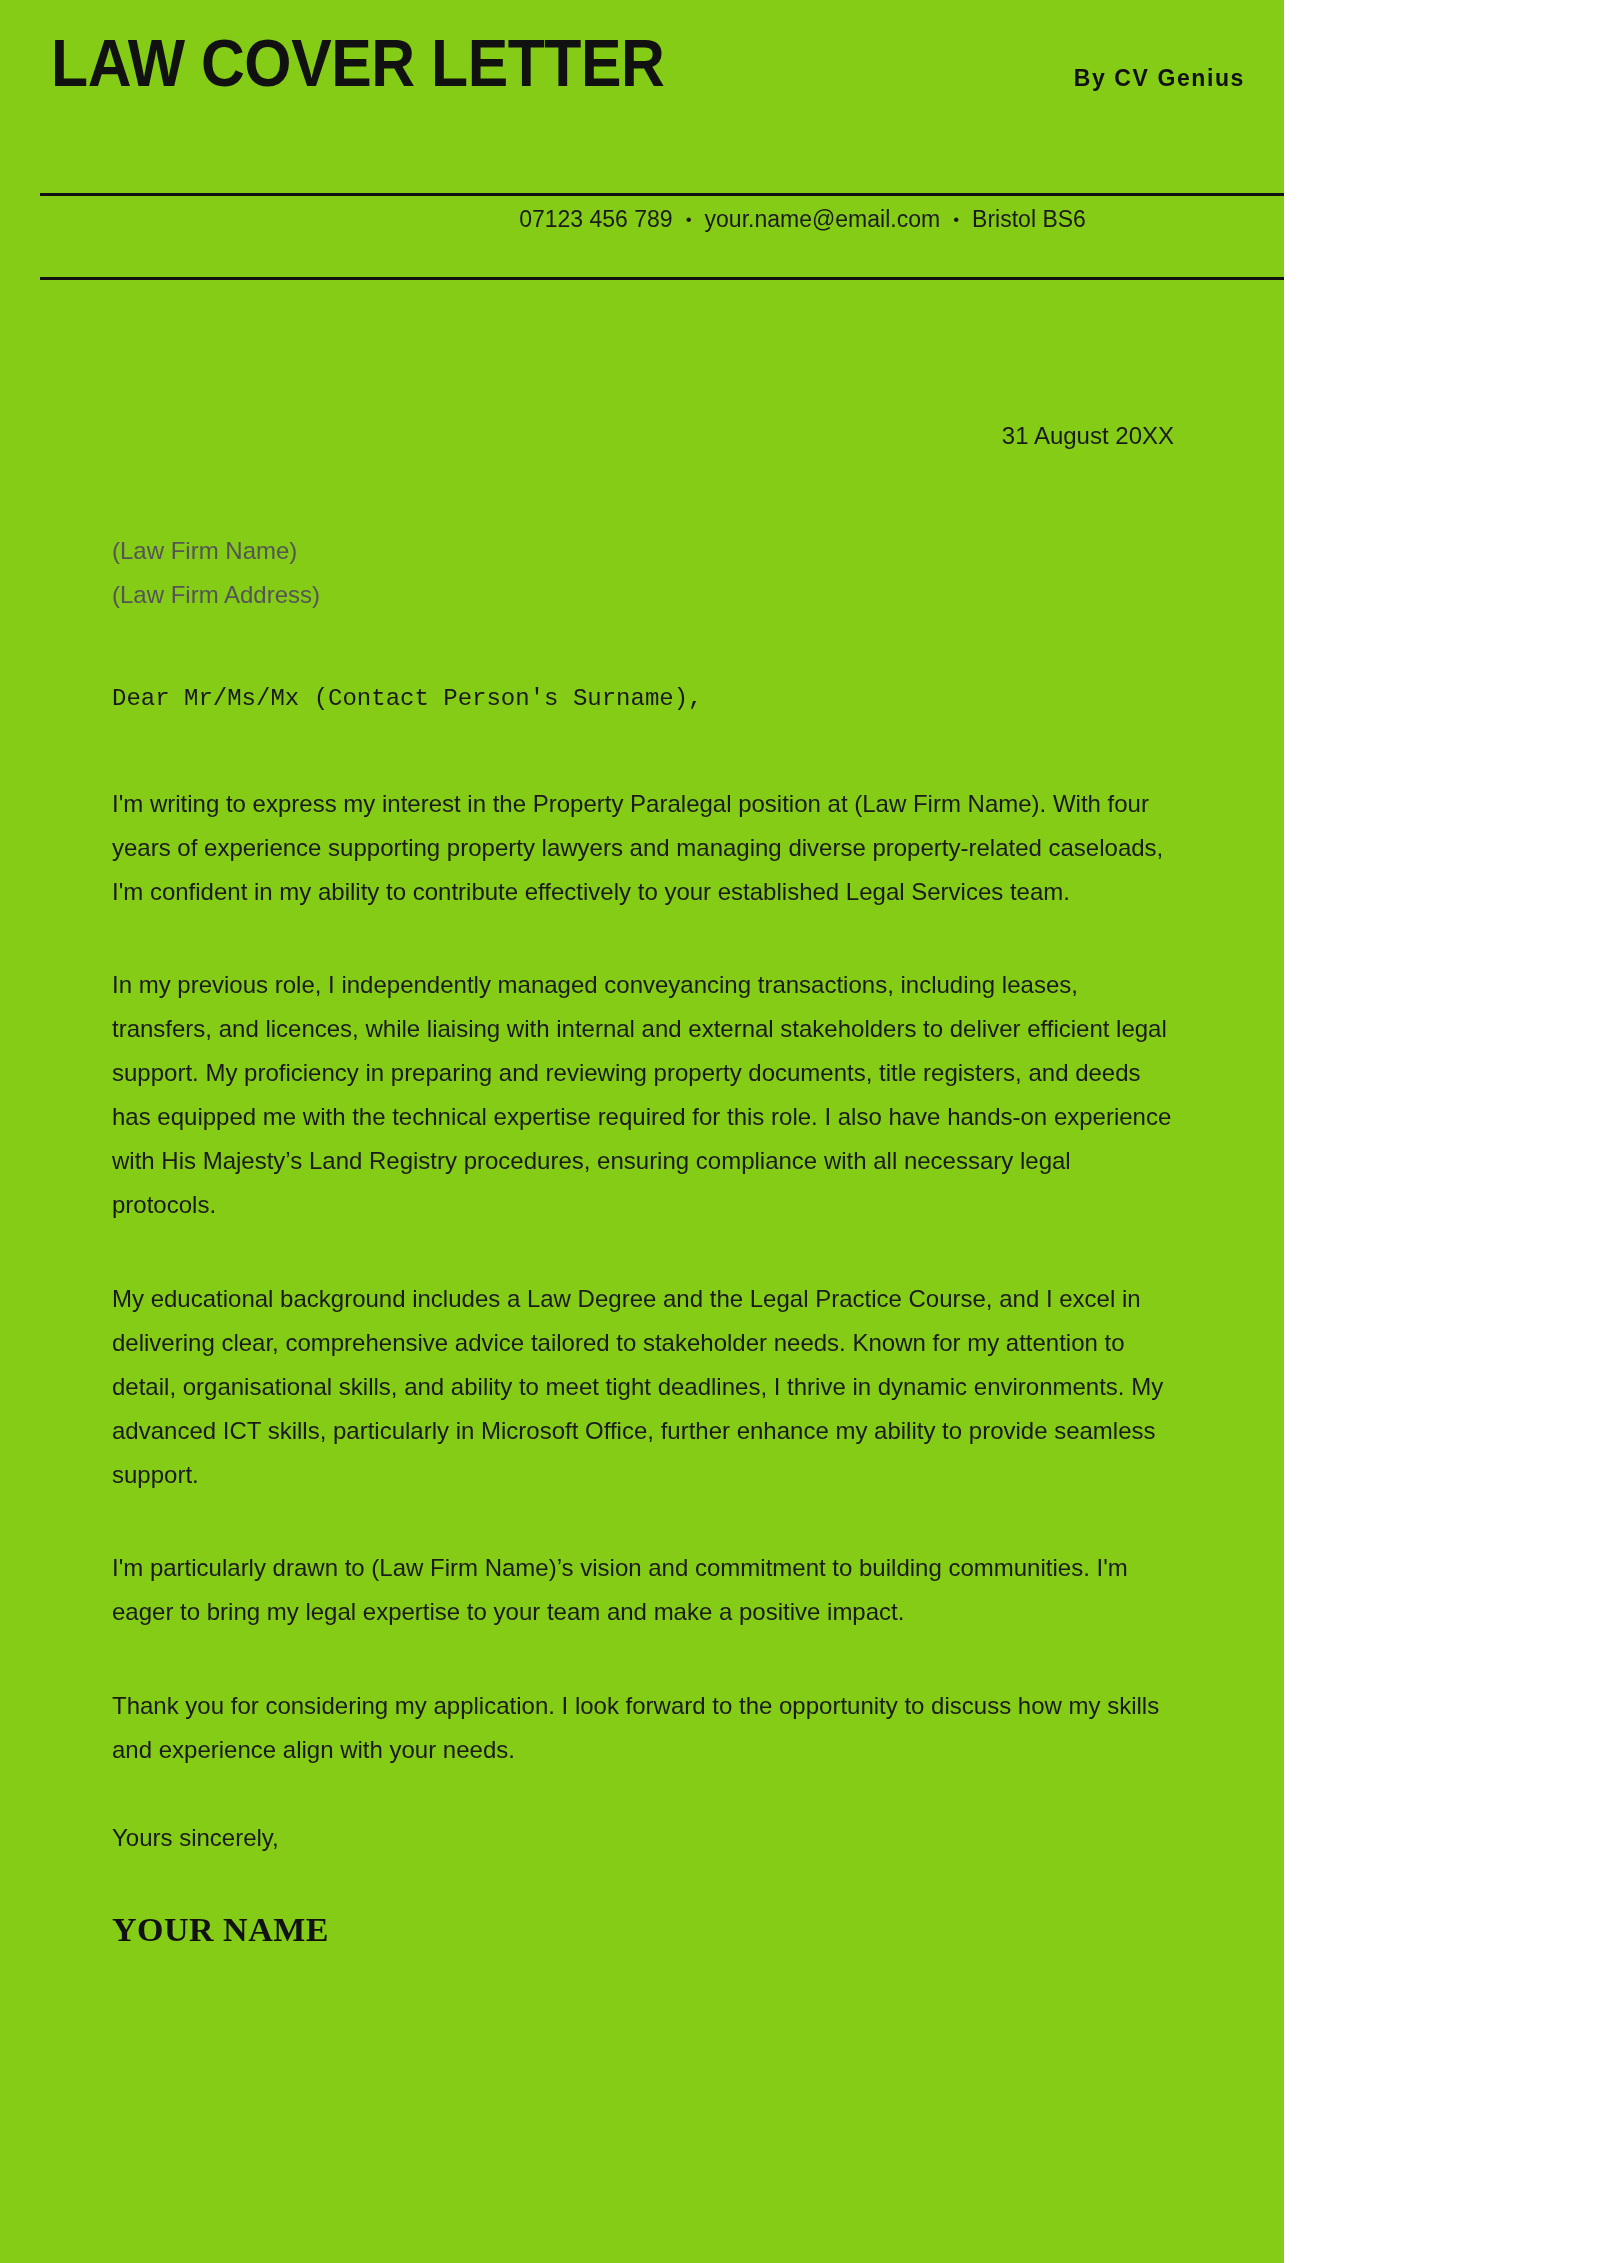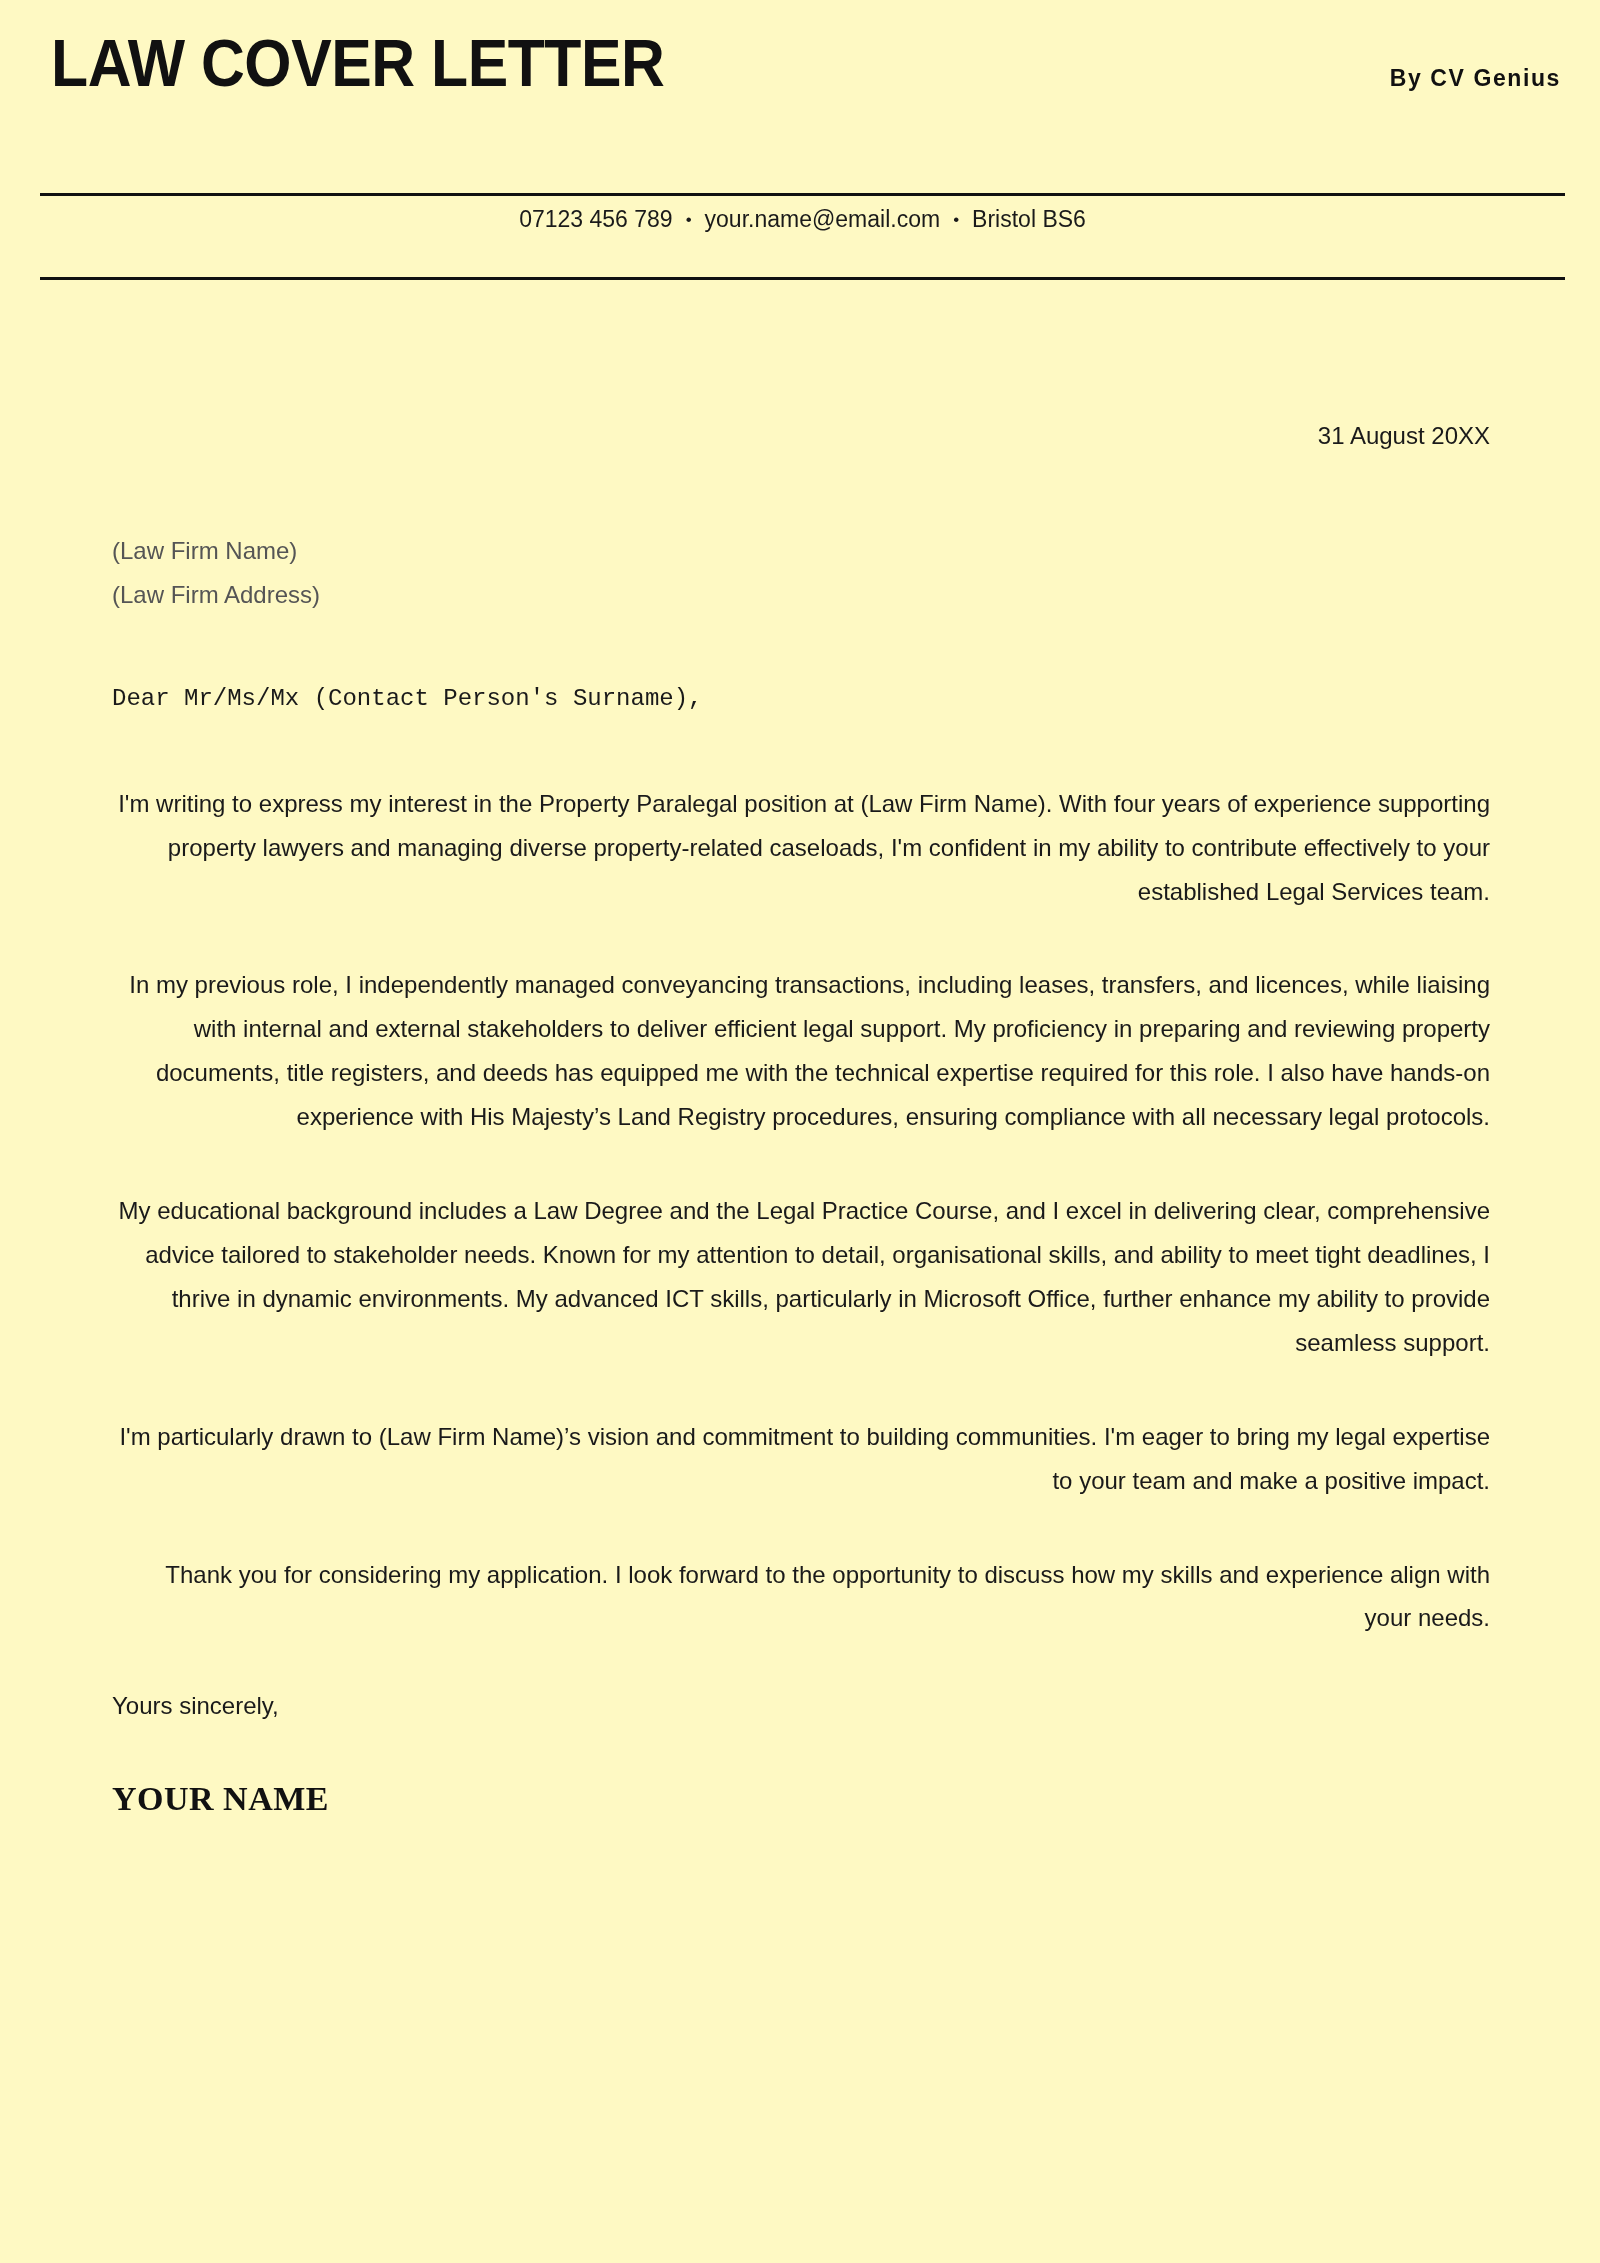--- a/index.html
+++ b/index.html
@@ -10,23 +10,23 @@
   body {
     width: 1600px;
     height: 2263px;
     font-family: "Liberation Sans", sans-serif;
     color: #1a1a1a;
     -webkit-font-smoothing: antialiased;
   }
 
   .page {
     position: relative;
-    width: 1600px;
+    width: 1284px;
     height: 2263px;
-    background: #fef9c3;
+    background: #84cc16;
     box-sizing: border-box;
     overflow: hidden;
   }
 
   
   .header {
     position: absolute;
     left: 40px;
     right: 35px;
     top: 30px;
@@ -118,21 +118,21 @@
     color: #1a1a1a;
     margin: 0 0 68px 0;
     font-family: Liberation Mono, monospace;
   }
 
   .para {
     font-size: 24px;
     line-height: 1.83;
     color: #1a1a1a;
     margin: 0 0 50px 0;
-    text-align: right;
+    text-align: left;
   }
 
   .closing {
     font-size: 24px;
     line-height: 1.3;
     color: #1a1a1a;
     margin: 18px 0 0 0;
   }
 
   .signature-name {

